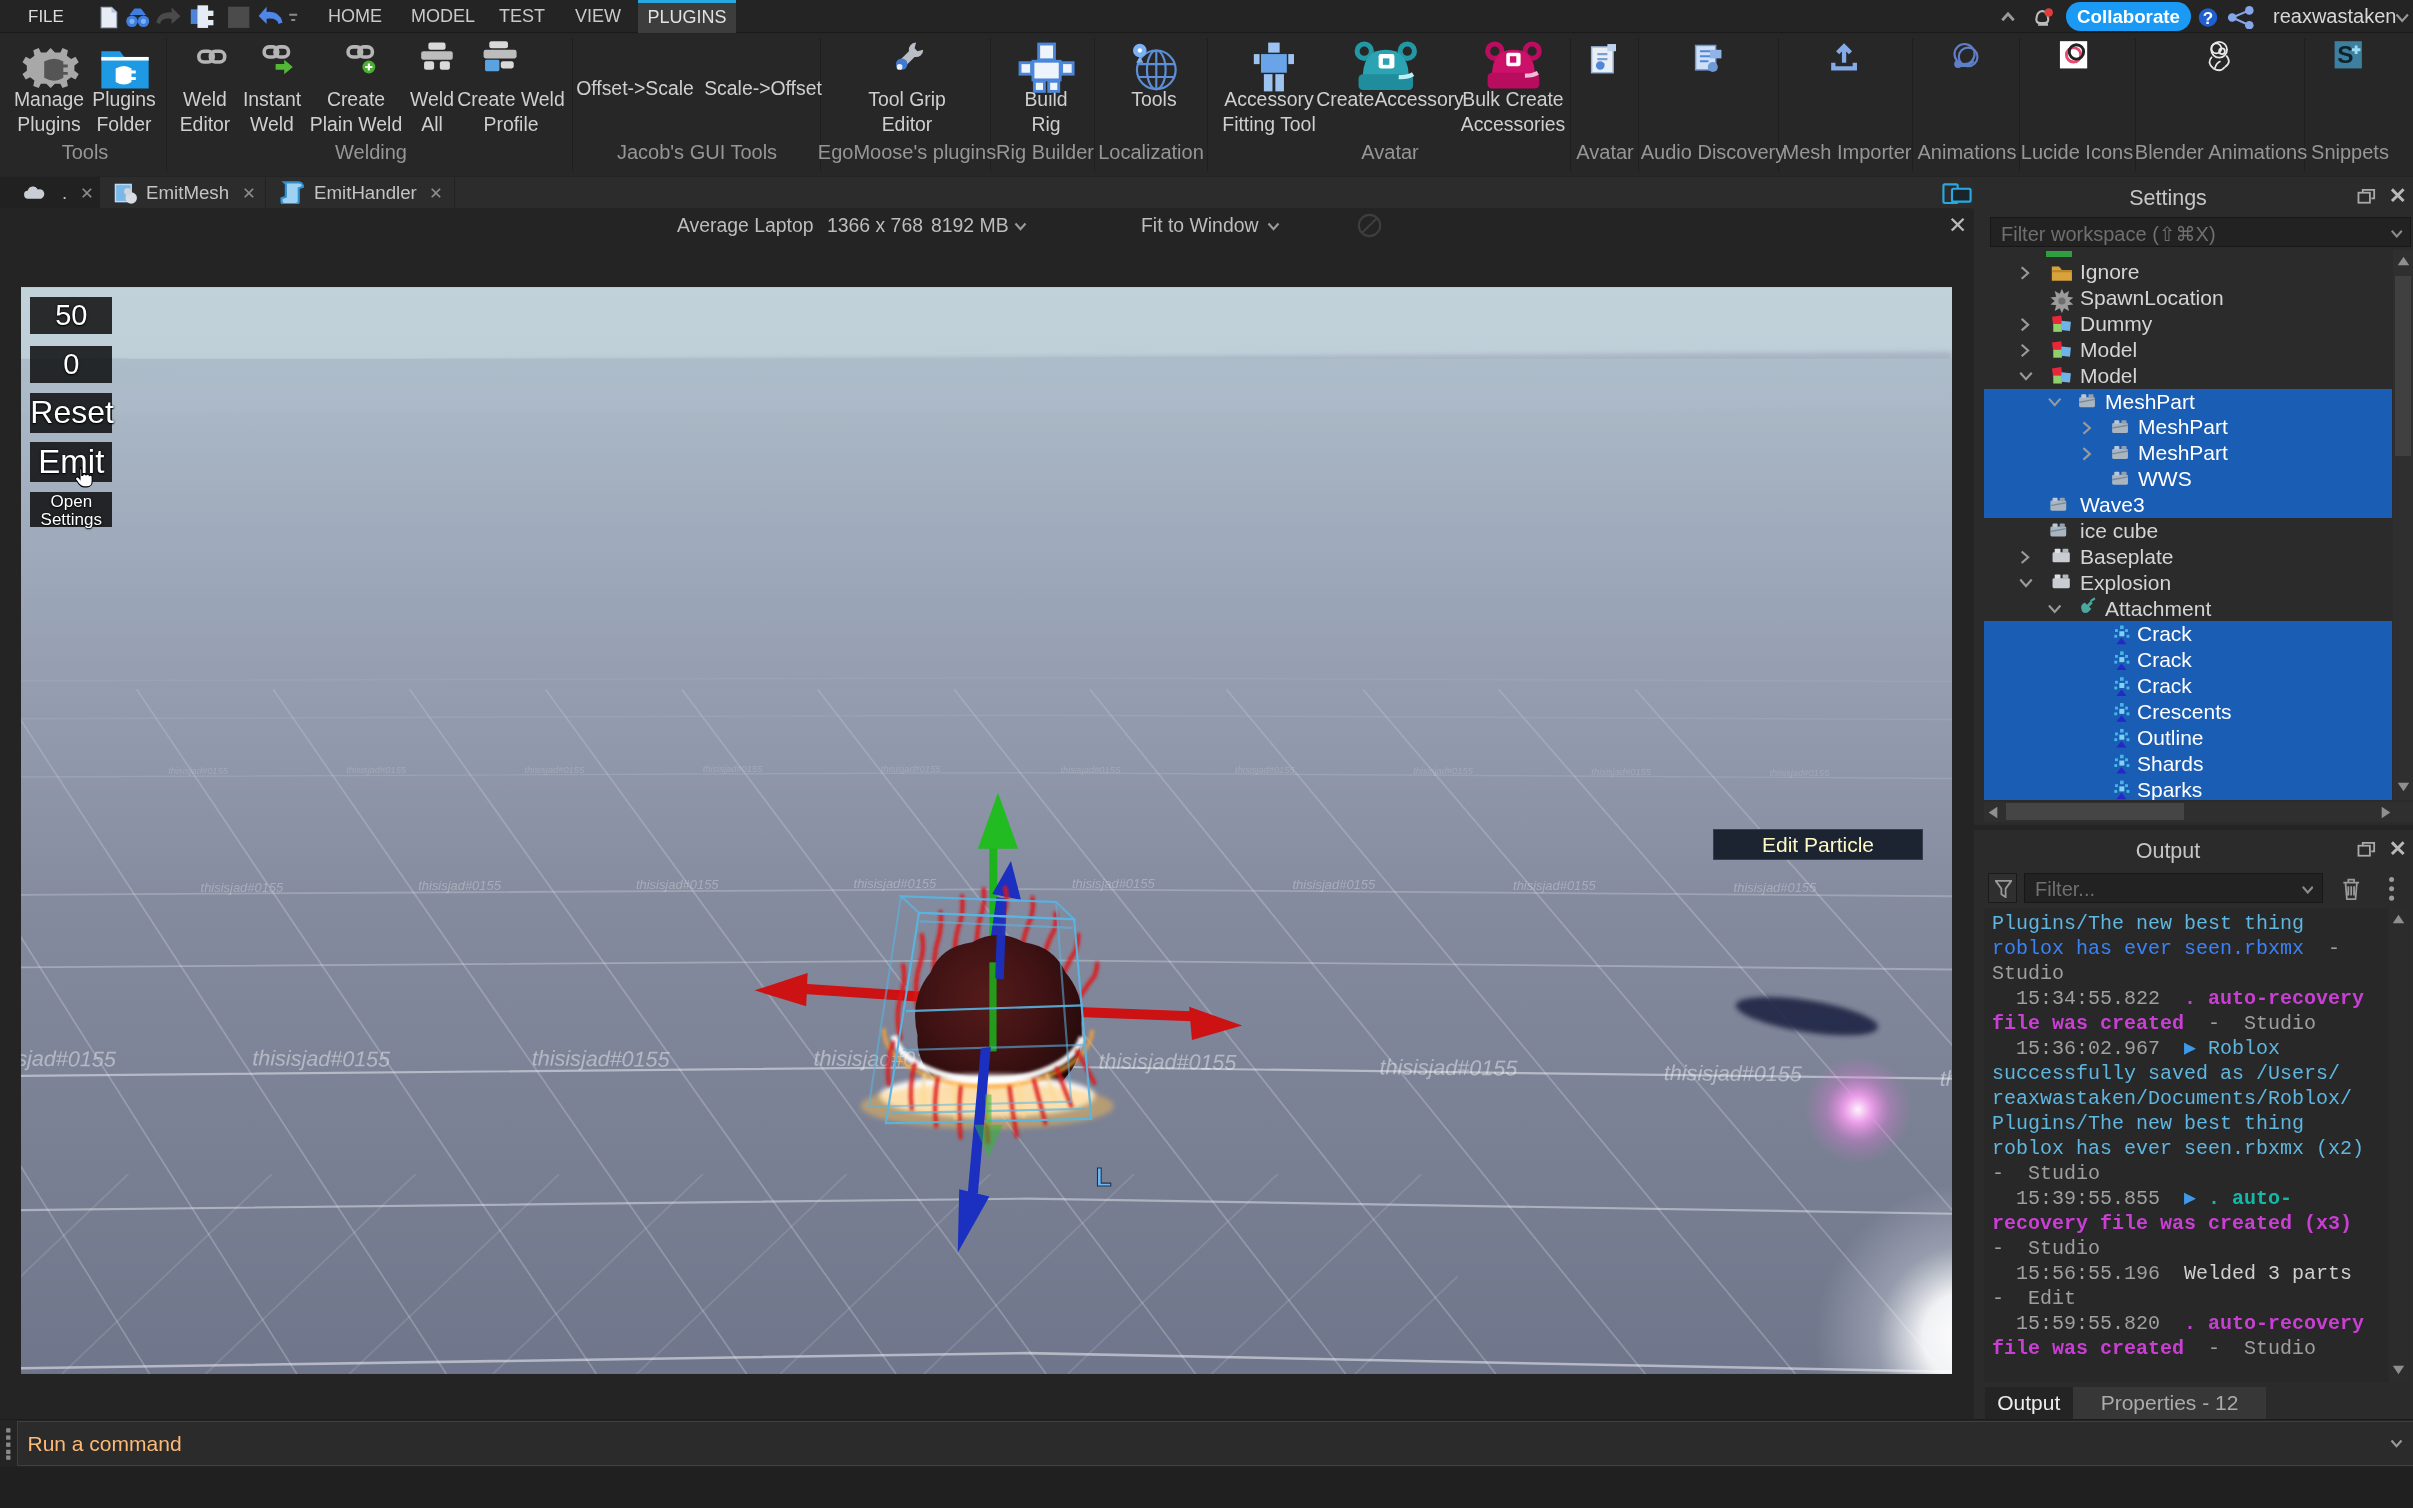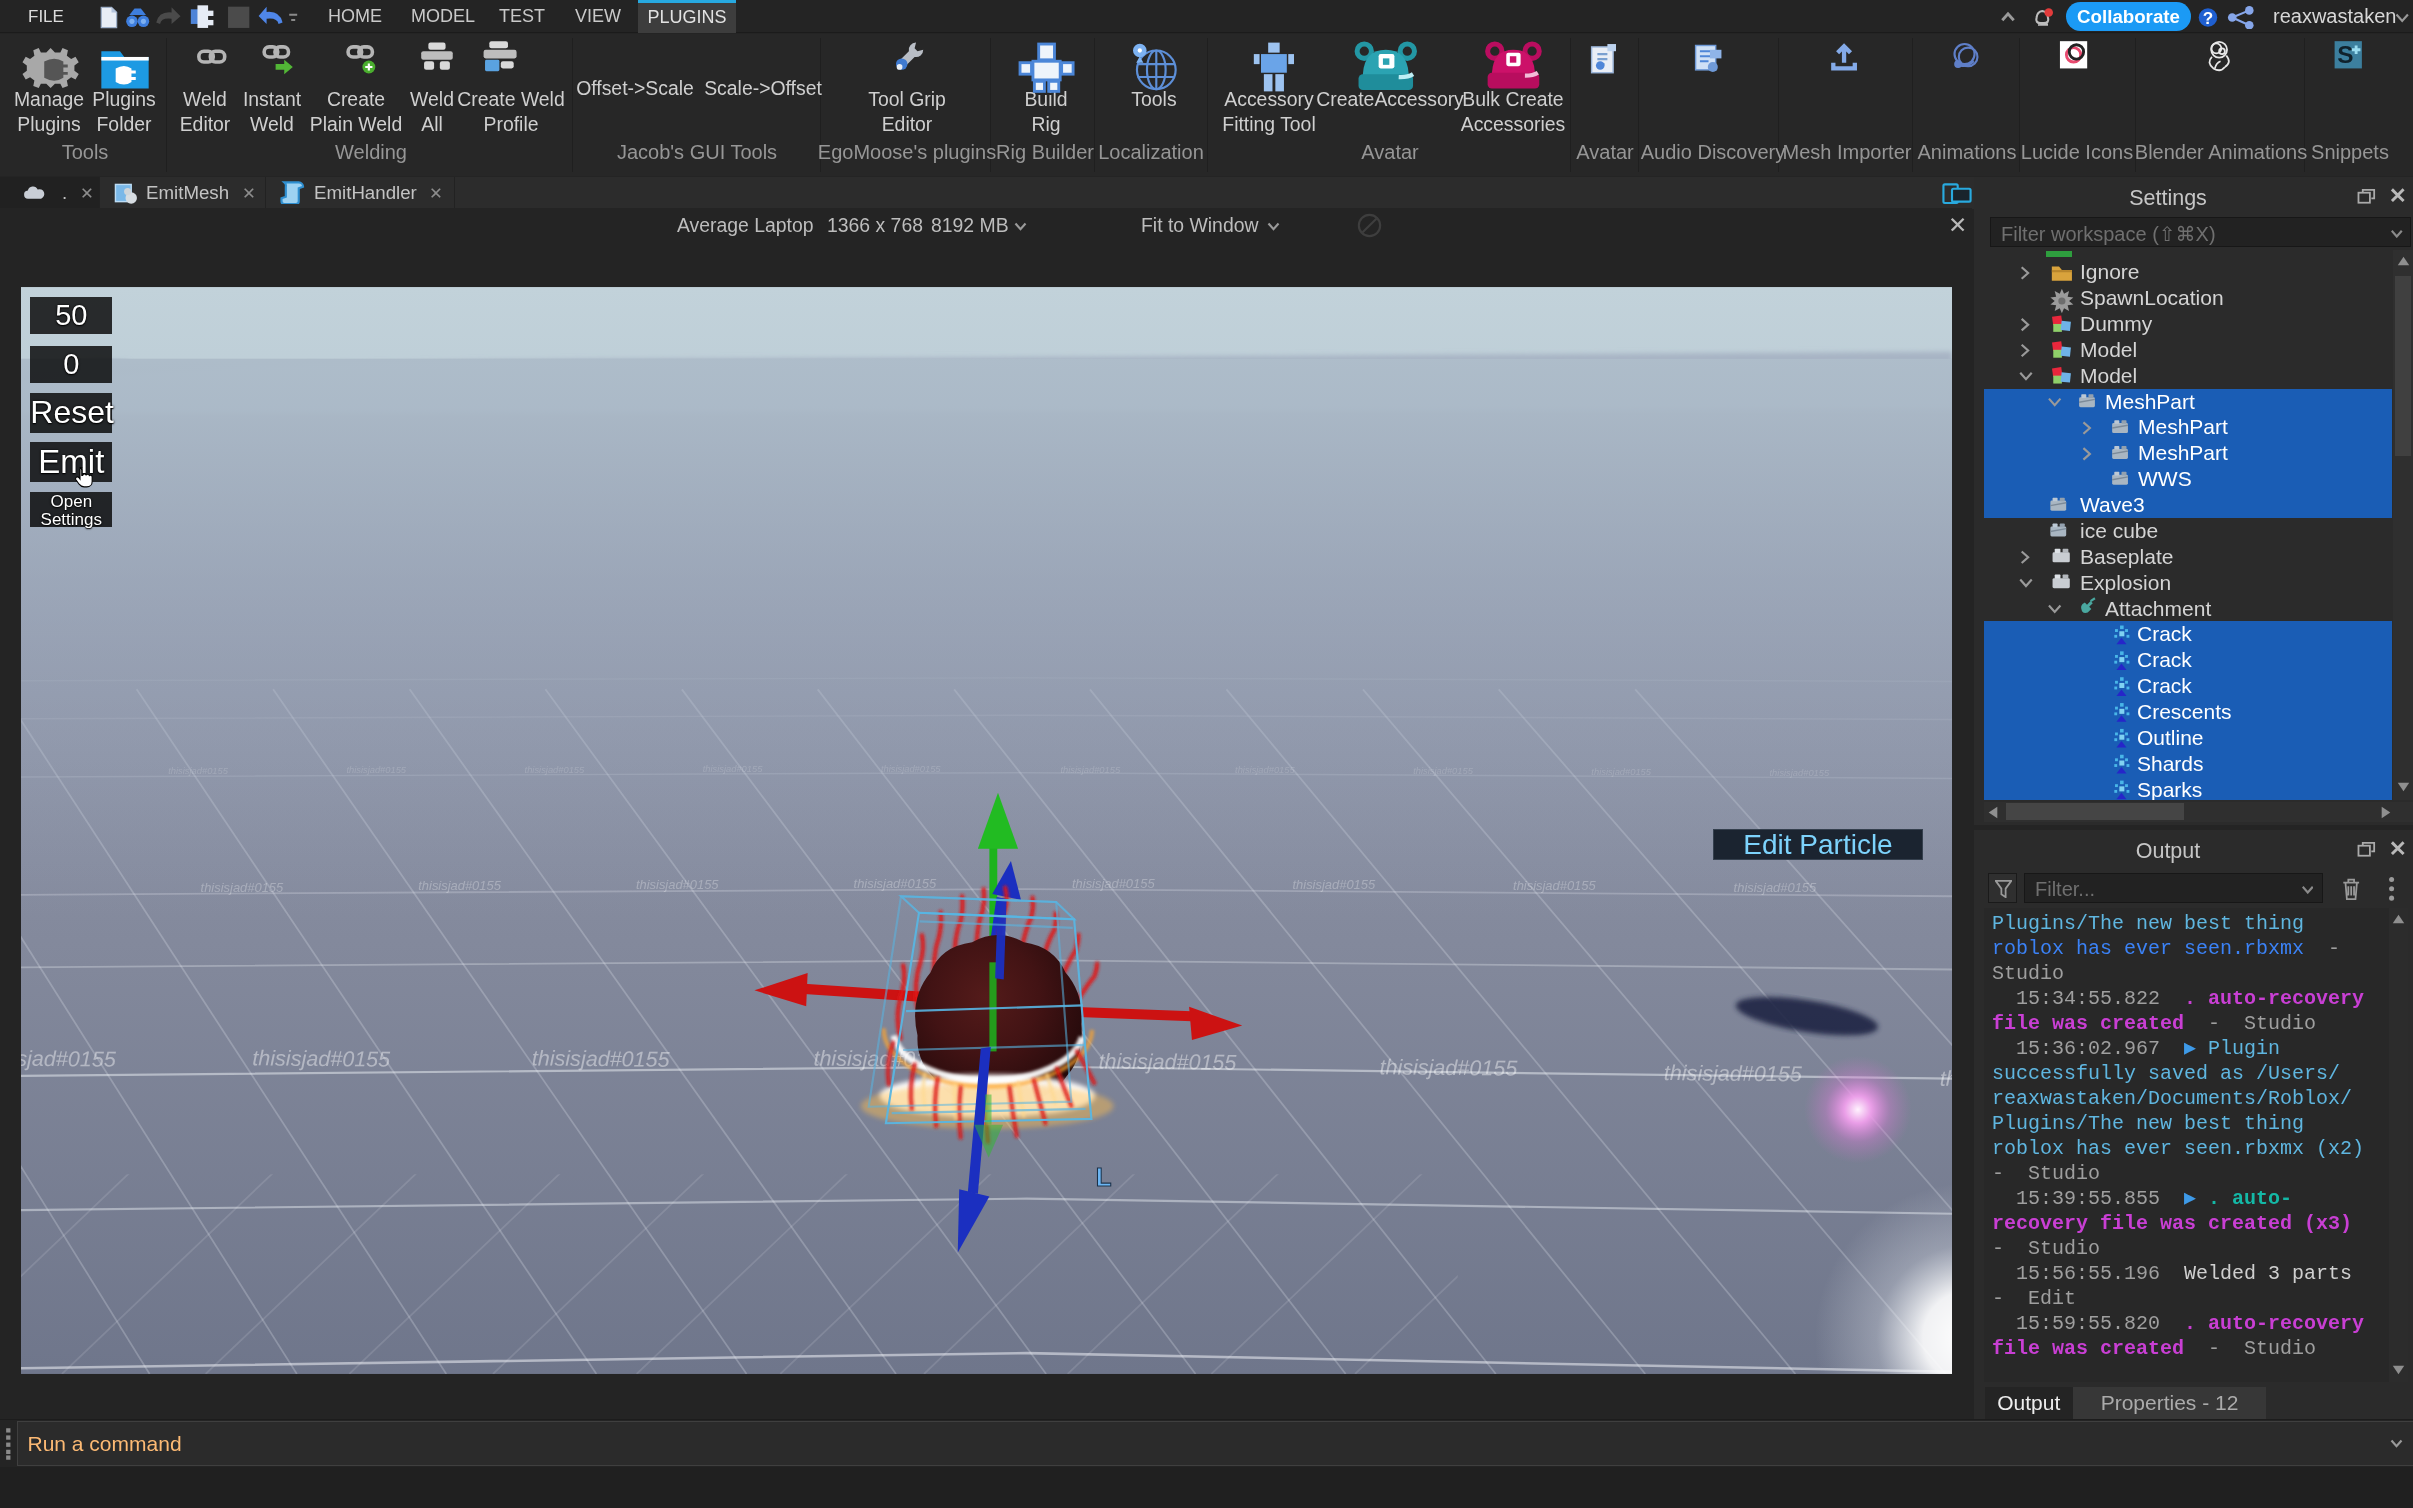--- a/index.html
+++ b/index.html
@@ -566,21 +566,21 @@
   </g>
 
   <text x="1496" y="1252" font-size="36" font-weight="bold" fill="#6cb6f4" stroke="#1c3148" stroke-width="1.5" font-family="Liberation Sans">L</text>
 </svg>
 
 <div class="vbtn" style="top:10px;height:37px;font-size:29px;line-height:37px">50</div>
 <div class="vbtn" style="top:59px;height:37px;font-size:29px;line-height:37px">0</div>
 <div class="vbtn" style="top:106px;height:40px;font-size:32px;line-height:39px">Reset</div>
 <div class="vbtn" style="top:155px;height:40px;font-size:33px;line-height:39px">Emit</div>
 <div class="vbtn" style="top:205px;height:35px;font-size:17px;line-height:18px;padding-top:1.4px">Open<br>Settings</div>
-<div class="abs" style="left:1692px;top:542px;width:210px;height:31px;background:#1b2430;border:0.7px solid #35404e;color:#7dd3fc;font-size:28px;text-align:center;line-height:29.5px">Edit Particle</div>
+<div class="abs" style="left:1692px;top:542px;width:210px;height:31px;background:#1b2430;border:0.7px solid #35404e;color:#fef9c3;font-size:21px;text-align:center;line-height:29.5px">Edit Particle</div>
 
 <svg class="abs" style="left:52px;top:180px" width="23" height="27" viewBox="0 0 20 24">
   <path d="M7 1 c1.4 0 2.5 1.1 2.5 2.5 l0 6 l1 0 c0 -1 1 -1.8 2 -1.8 c0.8 0 1.5 0.5 1.8 1.2 c0.4 -0.5 1 -0.8 1.7 -0.8 c0.9 0 1.7 0.6 1.9 1.4 c0.3 -0.2 0.7 -0.4 1.1 -0.4 c1.1 0 2 0.9 2 2 l0 5 c0 3 -2 6 -6 6 l-3 0 c-2.5 0 -4 -1 -5.5 -3 l-3.5 -5 c-0.8 -1.2 -0.3 -2.6 1 -3 c1 -0.3 2 0.2 2.6 1 l0.9 1.3 l0 -10.9 c0 -1.4 1.1 -2.5 2.5 -2.5 z" fill="#fff" stroke="#000" stroke-width="1.2" transform="scale(0.8)"></path>
 </svg>
 </div>
 
 <svg width="0" height="0" style="position:absolute">
   <defs>
     <g id="i-folder">
           <path d="M2 8 h10 l4 5 h14 v15 h-28 z" fill="#d9a33c"></path>
@@ -755,21 +755,21 @@
           <circle cx="5" cy="32" r="3.5"></circle>
         </g>
       </svg>
 
   <div class="abs mono" style="left:10px;top:78px;width:424px;height:474px;background:#282828;font-size:20px;line-height:25px;color:#9f9f9f;padding:2.9px 0 0 8px">
         <div class="cl"><span style="color:#5fb6e0">Plugins/The new best thing</span></div>
         <div class="cl"><span style="color:#3b82f6">roblox has ever seen.rbxmx</span>  -</div>
         <div class="cl">Studio</div>
         <div class="cl">  15:34:55.822  <span style="color:#c93fd4;font-weight:bold">. auto-recovery</span></div>
         <div class="cl"><span style="color:#c93fd4;font-weight:bold">file was created</span>  -  Studio</div>
-        <div class="cl">  15:36:02.967  <span style="color:#3e9ae8">▶</span> <span style="color:#5fb6e0">Plugin</span></div>
+        <div class="cl">  15:36:02.967  <span style="color:#3e9ae8">▶</span> <span style="color:#5fb6e0">Roblox</span></div>
         <div class="cl"><span style="color:#5fb6e0">successfully saved as /Users/</span></div>
         <div class="cl"><span style="color:#5fb6e0">reaxwastaken/Documents/Roblox/</span></div>
         <div class="cl"><span style="color:#5fb6e0">Plugins/The new best thing</span></div>
         <div class="cl"><span style="color:#5fb6e0">roblox has ever seen.rbxmx (x2)</span></div>
         <div class="cl">-  Studio</div>
         <div class="cl">  15:39:55.855  <span style="color:#3e9ae8">▶</span> <span style="color:#14b8a6;font-weight:bold">. auto-</span></div>
         <div class="cl"><span style="color:#c93fd4;font-weight:bold">recovery file was created (x3)</span></div>
         <div class="cl">-  Studio</div>
         <div class="cl">  15:56:55.196  <span style="color:#cfcfcf">Welded 3 parts</span></div>
         <div class="cl">-  Edit</div>

